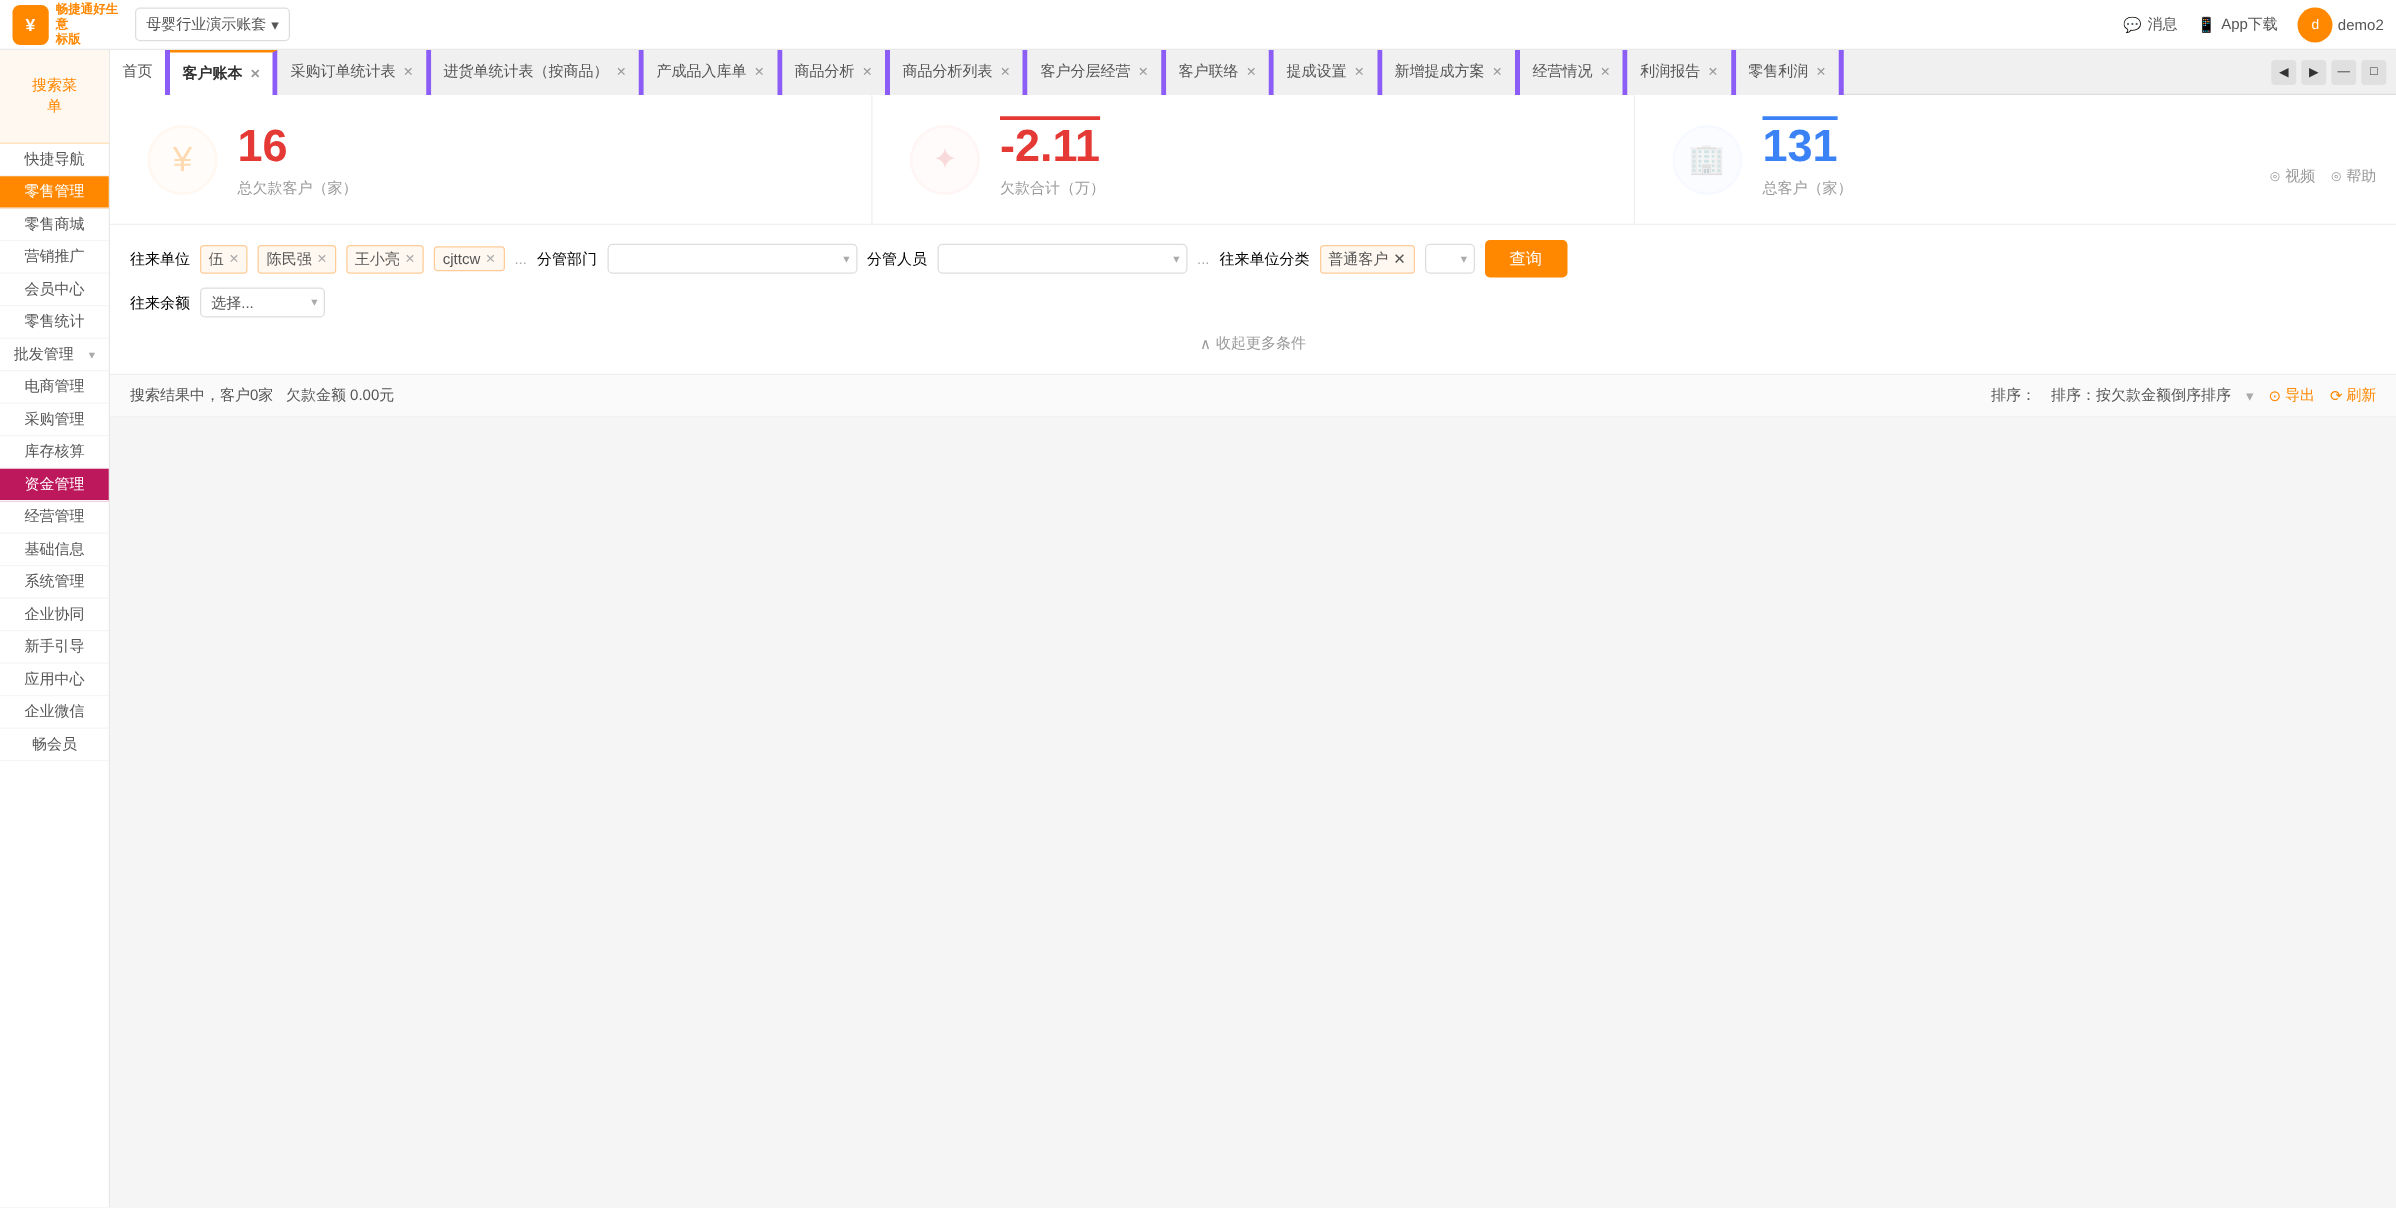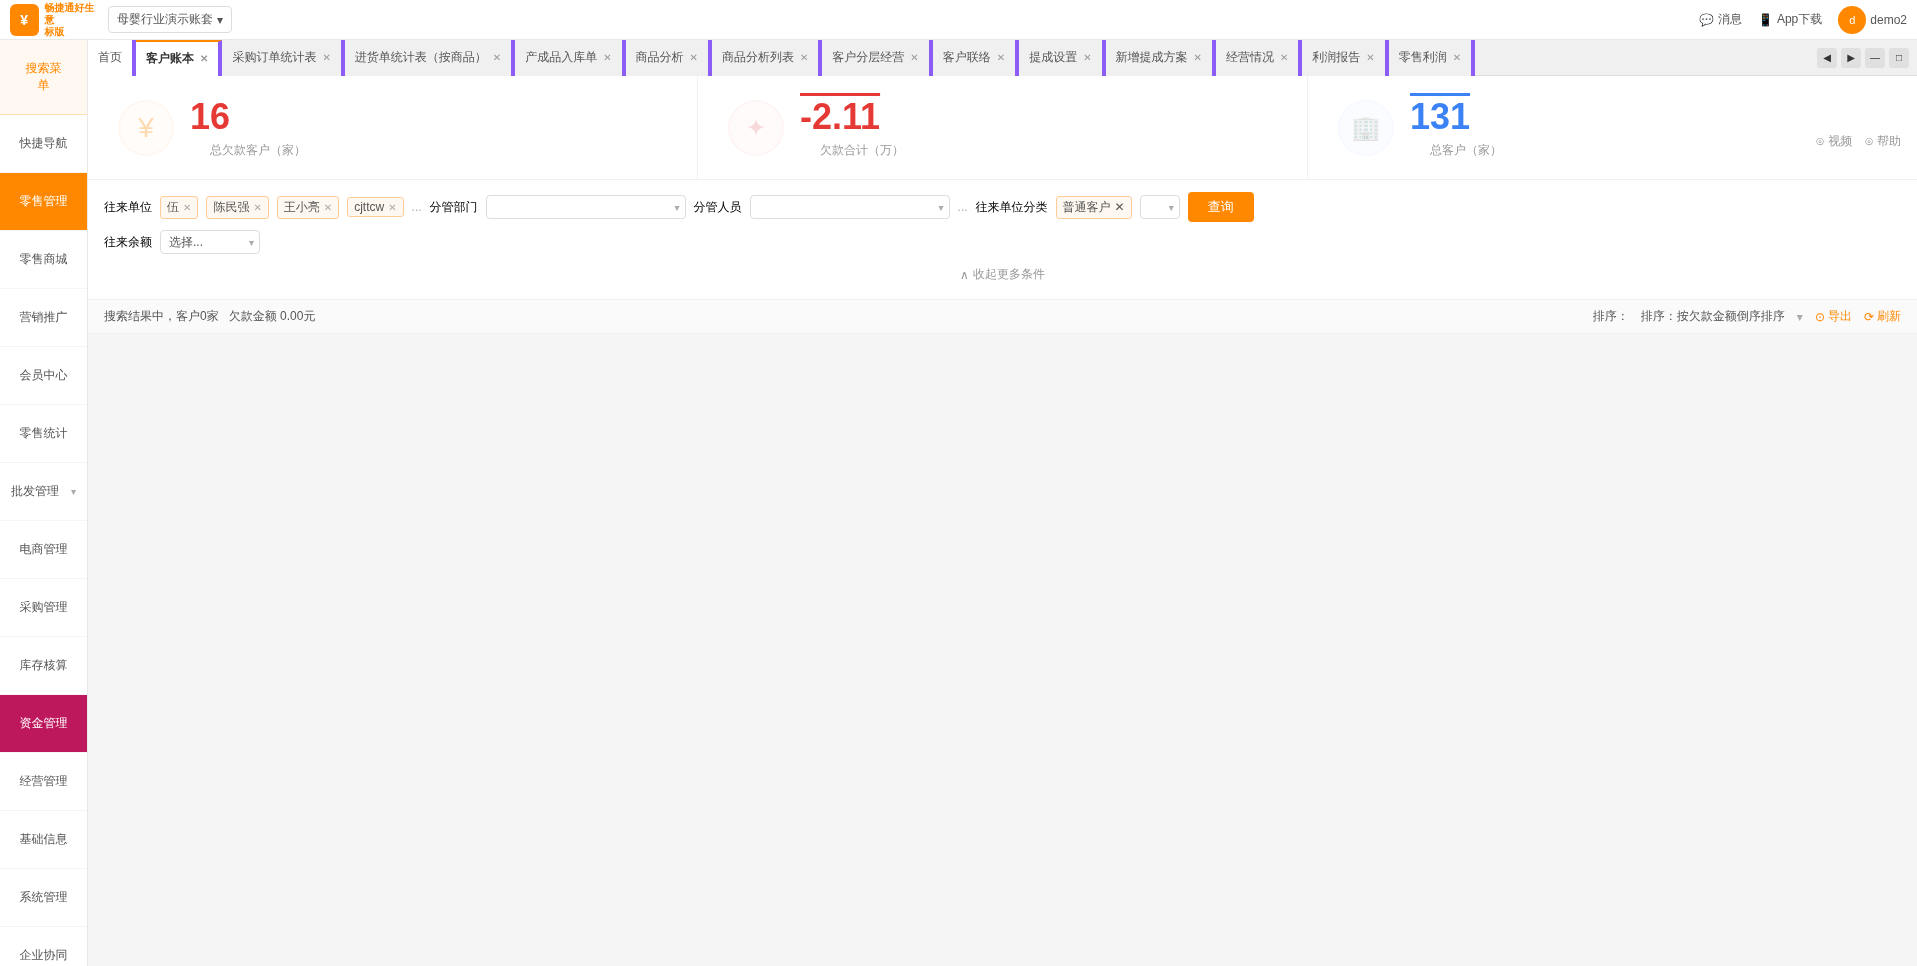--- a/index.html
+++ b/index.html
@@ -20,42 +20,42 @@
     .logo-text { font-size: 10px; color: #ff8800; font-weight: bold; line-height: 1.2; }
     .top-bar-center { flex: 1; display: flex; align-items: center; padding: 0 10px; }
     .workspace-selector { display: flex; align-items: center; gap: 4px; border: 1px solid #ddd; border-radius: 4px; padding: 4px 8px; font-size: 12px; color: #555; cursor: pointer; }
     .top-bar-right { display: flex; align-items: center; gap: 16px; margin-left: auto; }
     .top-bar-btn { display: flex; align-items: center; gap: 4px; font-size: 12px; color: #555; cursor: pointer; }
     .avatar { width: 28px; height: 28px; border-radius: 50%; background: #ff8800; display: flex; align-items: center; justify-content: center; color: white; font-size: 11px; }
 
     
     .sidebar-search { padding: 20px; background: #fff8f0; border-bottom: 1px solid #ffe0b2; }
     .sidebar-search-text { font-size: 12px; color: #ff8800; text-align: center; cursor: pointer; }
-    .sidebar-nav-item { padding: 20px 4px; text-align: center; font-size: 12px; color: #555; cursor: pointer; border-bottom: 1px solid #f5f5f5; }
+    .sidebar-nav-item { padding: 4px 4px; text-align: center; font-size: 12px; color: #555; cursor: pointer; border-bottom: 1px solid #f5f5f5; }
     .sidebar-nav-item.active { background: #ff8800; color: white; }
     .sidebar-nav-item .sub-indicator { font-size: 10px; color: #aaa; }
 
     
     .tab { display: flex; align-items: center; padding: 0 10px; height: 36px; font-size: 12px; color: #555; cursor: pointer; border-right: 4px solid #8b5cf6; background: #f0f0f0; white-space: nowrap; gap: 4px; }
     .tab.active { background: #fff; color: #333; font-weight: bold; border-top: 2px solid #ff8800; }
     .tab.home { background: #fff; }
     .tab-close { font-size: 10px; color: #999; margin-left: 2px; }
     .tab-controls { margin-left: auto; display: flex; align-items: center; gap: 4px; padding-right: 8px; }
     .tab-ctrl-btn { width: 20px; height: 20px; background: #e0e0e0; border-radius: 3px; display: flex; align-items: center; justify-content: center; font-size: 10px; cursor: pointer; }
 
     
     .page-inner { background: #fff; margin: 0; }
     
     
     .stats-row { display: flex; align-items: stretch; border-bottom: 1px solid #f0f0f0; background: #fff; position: relative; }
     .stat-card { flex: 1; padding: 20px 30px; display: flex; align-items: center; gap: 16px; border-right: 1px solid #f0f0f0; position: relative; }
     .stat-number { font-size: 36px; font-weight: bold; color: #3b82f6; }
     .stat-number.red { color: #e53935; }
     .stat-number.overline { text-decoration: overline; }
-    .stat-label { font-size: 12px; color: #999; margin-top: 4px; margin-left: 20px; }
+    .stat-label { font-size: 12px; color: #999; margin-top: 4px; }
     .stat-info { display: flex; flex-direction: column; }
     .page-help { position: absolute; right: 16px; top: 16px; display: flex; gap: 12px; font-size: 12px; color: #999; }
     .page-help span { cursor: pointer; margin-top: 41px; }
 
     
     .filter-area { padding: 12px 16px; background: #fff; border-bottom: 1px solid #f0f0f0; }
     .filter-row { display: flex; align-items: center; gap: 8px; margin-bottom: 8px; flex-wrap: wrap; }
     .filter-label { font-size: 12px; color: #000000; white-space: nowrap; }
     .filter-tag { display: inline-flex; align-items: center; gap: 4px; background: #fff8f0; border: 1px solid #ffcc99; border-radius: 3px; padding: 2px 6px; font-size: 12px; color: #555; }
     .filter-tag .tag-close { color: #aaa; cursor: pointer; font-size: 10px; }

